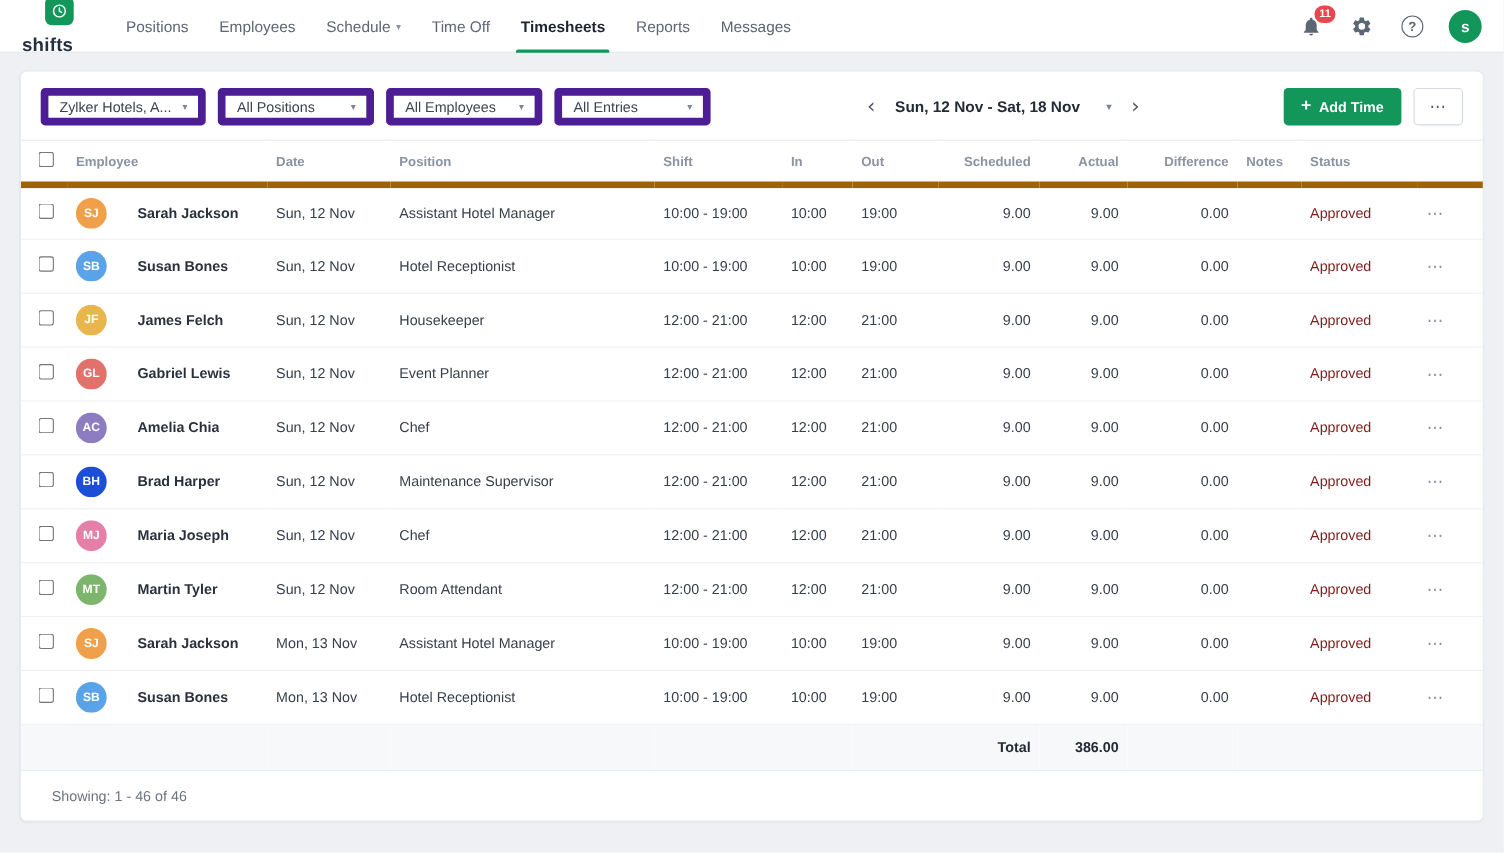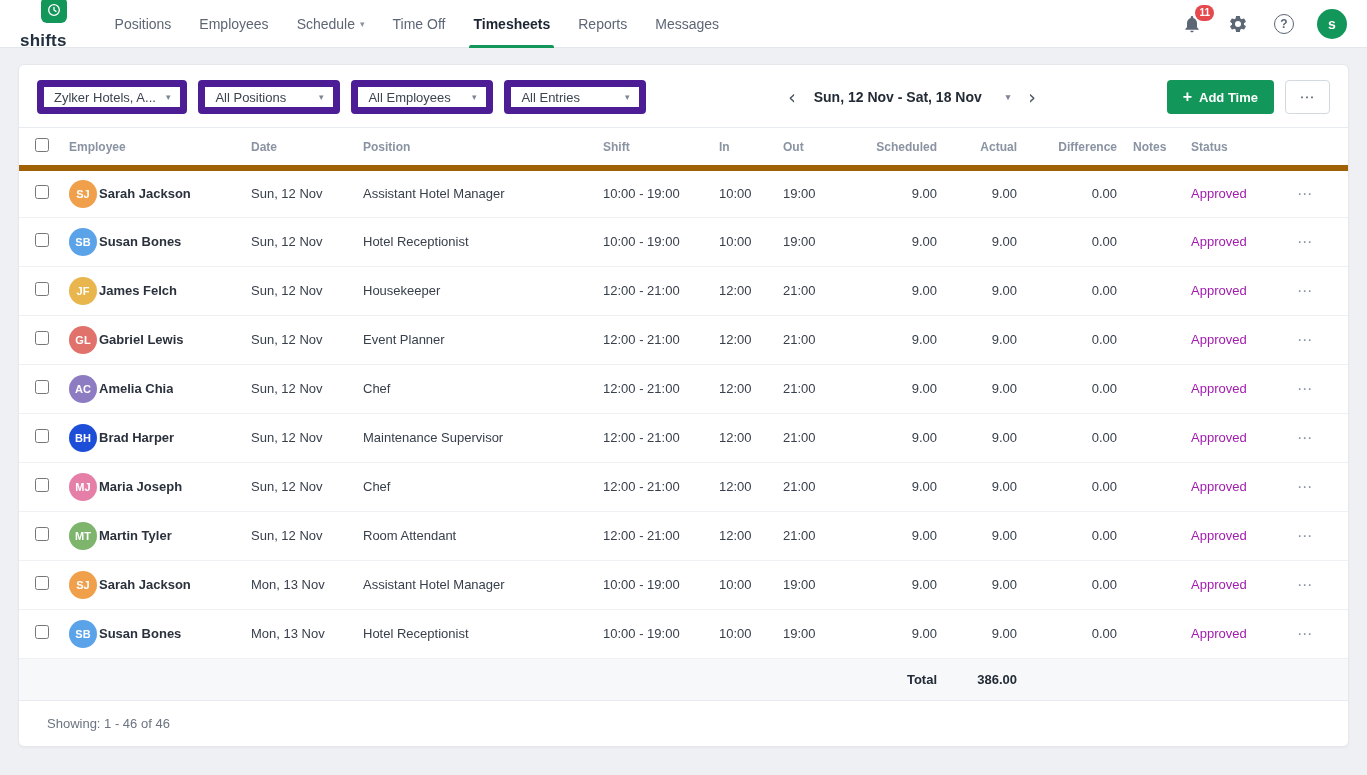--- a/index.html
+++ b/index.html
@@ -43,24 +43,24 @@
 
   
   table { width: 100%; border-collapse: collapse; table-layout: fixed; }
   thead th { font-size: 12px; font-weight: bold; color: #8a93a2; text-align: left; padding: 10px 8px; border-top: 1px solid #e8ebef; border-bottom: 6px solid #a16207; white-space: nowrap; overflow: hidden; }
   tbody td { font-size: 13px; color: #38404c; padding: 0 8px; height: 49px; border-bottom: 1px solid #eef0f3; white-space: nowrap; overflow: hidden; }
   th.col-scheduled, th.col-actual, th.col-difference,
   td.cell-scheduled, td.cell-actual, td.cell-difference { text-align: right; }
   .cell-check, .col-check { padding-left: 16px !important; }
   .row-cb, .header-cb { width: 14px; height: 14px; cursor: pointer; accent-color: #5d6675; }
   .cell-emp { }
-  .emp-wrap { display: flex; align-items: center; gap: 2px; overflow: hidden; }
+  .emp-wrap { display: flex; align-items: center; gap: 28px; overflow: hidden; }
   .avatar { flex: 0 0 28px; width: 28px; height: 28px; border-radius: 50%; color: #fff; font-size: 11px; font-weight: bold; display: flex; align-items: center; justify-content: center; }
   .emp-name { color: #2a313c; font-weight: bold; overflow: hidden; text-overflow: ellipsis; }
-  .status-approved { color: #a21caf; }
+  .status-approved { color: #7f1d1d; }
   .row-actions { background: none; border: none; color: #8a93a2; font-size: 15px; cursor: pointer; letter-spacing: 1px; font-family: "DejaVu Sans", sans-serif; }
   tr.total-row td { background: #f7f8fa; border-bottom: 1px solid #e8ebef; height: 42px; font-weight: bold; color: #232b36; }
 
   .showing { padding: 15px 28px; font-size: 13px; color: #6b7480; }
 </style>
 </head>
 <body>
 
 <header class="topnav">
   <div class="brand">

